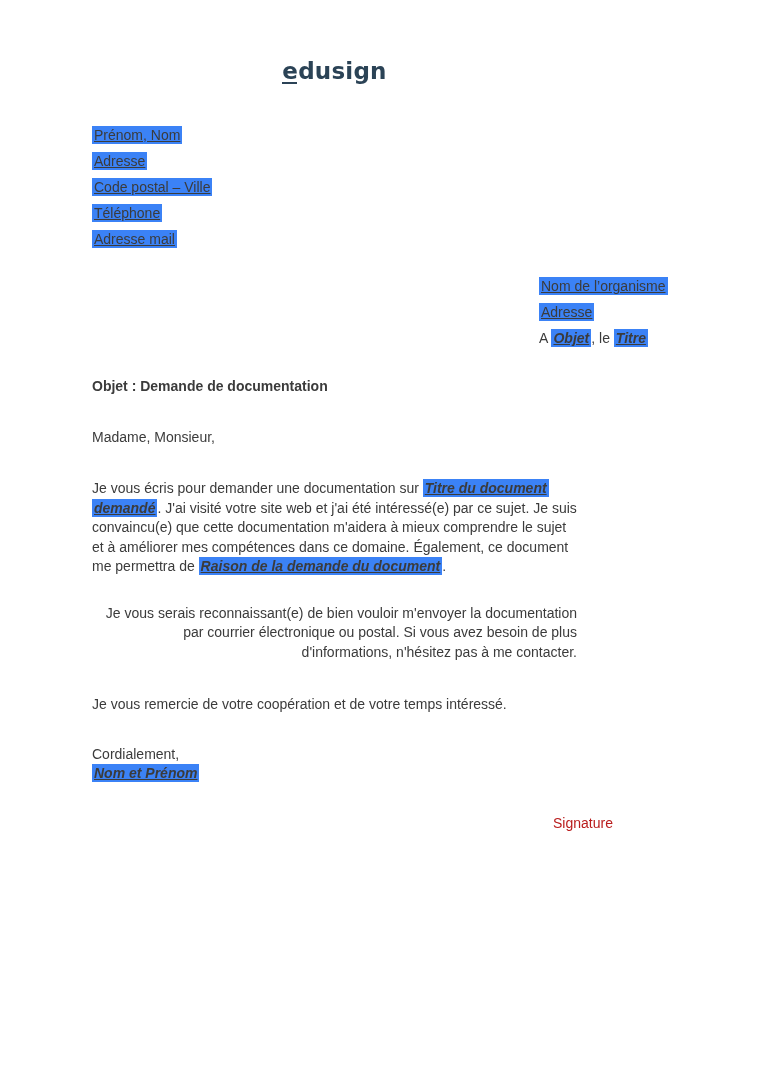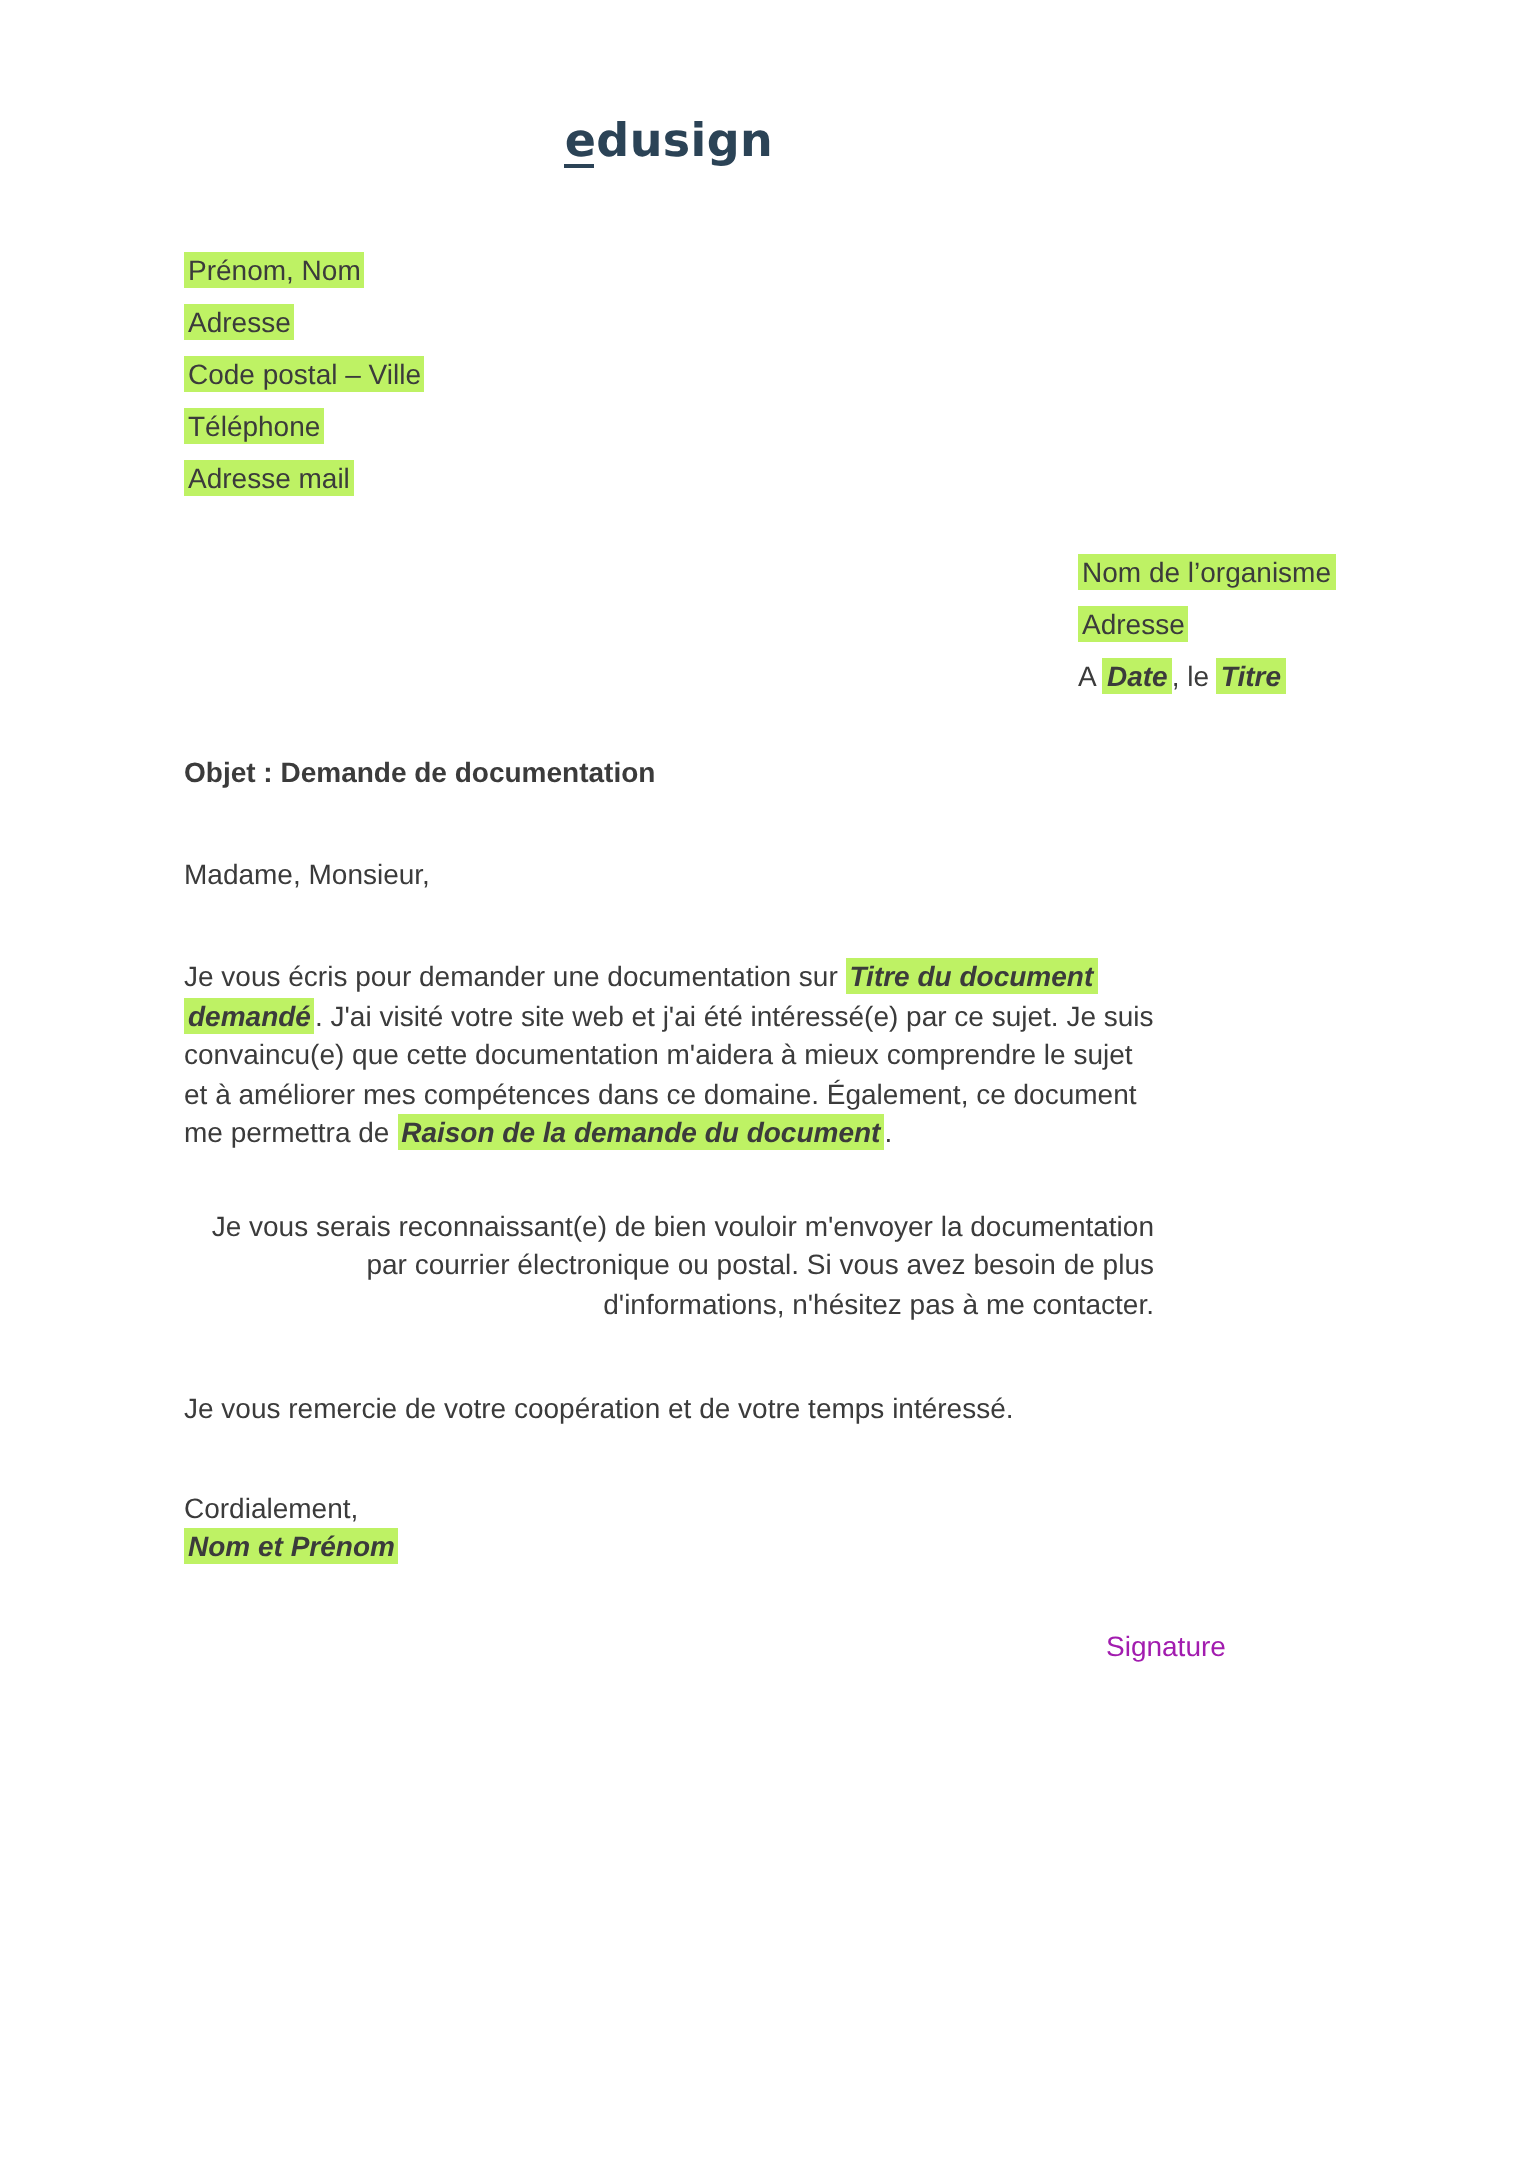--- a/index.html
+++ b/index.html
@@ -41,57 +41,58 @@
     line-height: 12px;
     color: #1f1f1f;
   }
   .link { color: #1a57c9; text-decoration: underline; cursor: pointer; }
   
   .sender { margin-top: 36px; }
   .recipient { margin-top: 21px; margin-left: 447px; }
   .addr-line { line-height: 26px; white-space: nowrap; }
   
   .hl {
-    background: #bef264;
+    background: #3b82f6;
     padding: 1px 2px;
     -webkit-box-decoration-break: clone;
     box-decoration-break: clone;
+    text-decoration: underline;
   }
   .bi { font-weight: 700; font-style: italic; }
   
   .objet { margin-top: 26px; line-height: 19.5px; font-weight: 700; }
   .salutation { margin-top: 31px; line-height: 19.5px; }
   .para { margin: 0; line-height: 19.5px; }
   .para1 { margin-top: 32px; }
   .para2 { margin-top: 27px; text-align: right; }
   .para3 { margin-top: 33px; }
   .closing { margin-top: 30px; line-height: 19.5px; }
   .signame { margin-top: 0; line-height: 19.5px; }
-  .sig-label { margin-top: 30px; margin-left: 461px; line-height: 19.5px; color: #a21caf; }
+  .sig-label { margin-top: 30px; margin-left: 461px; line-height: 19.5px; color: #b91c1c; }
 </style>
 </head>
 <body>
 
 <div class="page">
 
   <div class="logo"><span class="logo-e">e</span><span>dusign</span></div>
 
 
   <div class="sender">
     <div class="addr-line"><span class="hl">Prénom, Nom</span></div>
     <div class="addr-line"><span class="hl">Adresse</span></div>
     <div class="addr-line"><span class="hl">Code postal – Ville</span></div>
     <div class="addr-line"><span class="hl">Téléphone</span></div>
     <div class="addr-line"><span class="hl">Adresse mail</span></div>
   </div>
 
   <div class="recipient">
     <div class="addr-line"><span class="hl">Nom de l’organisme</span></div>
     <div class="addr-line"><span class="hl">Adresse</span></div>
-    <div class="addr-line"><span>A </span><span class="hl bi">Date</span><span>, le </span><span class="hl bi">Titre</span></div>
+    <div class="addr-line"><span>A </span><span class="hl bi">Objet</span><span>, le </span><span class="hl bi">Titre</span></div>
   </div>
 
   <div class="objet">Objet : Demande de documentation</div>
 
   <div class="salutation">Madame, Monsieur,</div>
 
   <p class="para para1"><span>Je vous écris pour demander une documentation sur </span><span class="hl bi">Titre du document demandé</span><span>. J'ai visité votre site web et j'ai été intéressé(e) par ce sujet. Je suis convaincu(e) que cette documentation m'aidera à mieux comprendre le sujet et à améliorer mes compétences dans ce domaine. Également, ce document me permettra de </span><span class="hl bi">Raison de la demande du document</span><span>.</span></p>
 
   <p class="para para2">Je vous serais reconnaissant(e) de bien vouloir m'envoyer la documentation par courrier électronique ou postal. Si vous avez besoin de plus d'informations, n'hésitez pas à me contacter.</p>
 

